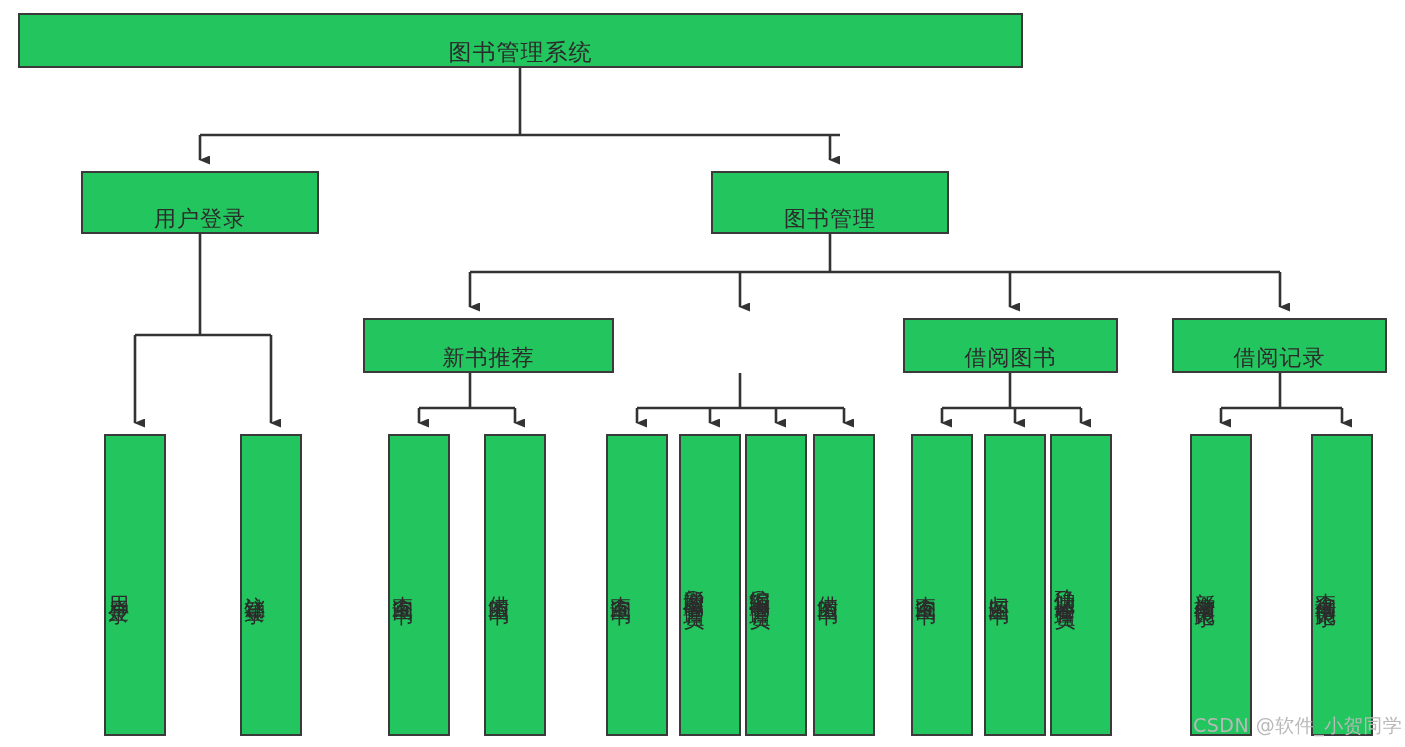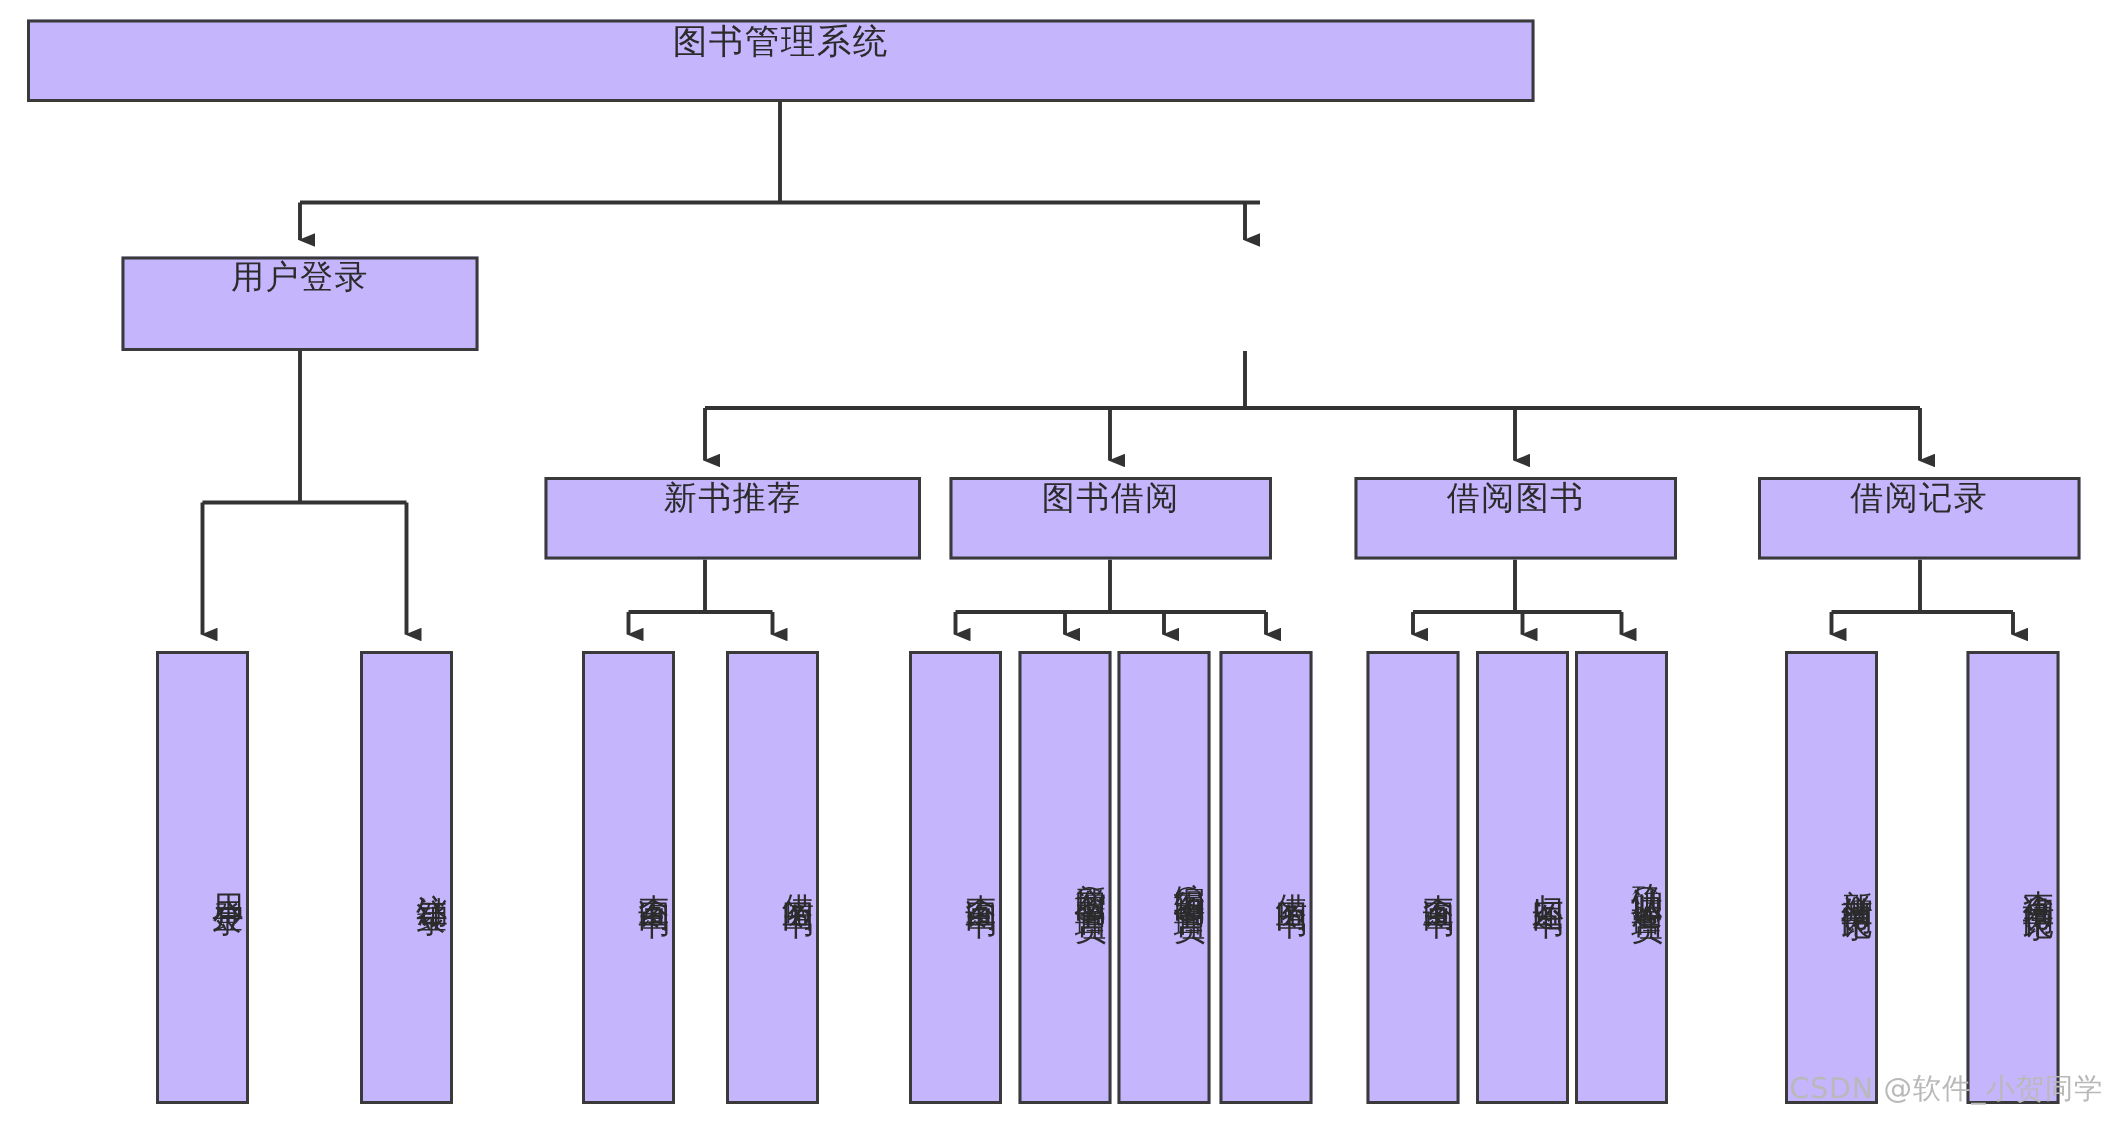--- a/index.html
+++ b/index.html
@@ -21,24 +21,24 @@
     position: absolute;
     left: 0;
     top: 0;
     width: 1405px;
     height: 747px;
     pointer-events: none;
   }
   .node {
     position: absolute;
     box-sizing: border-box;
-    background: #c4b5fd;
+    background: #22c55e;
     border: 2.5px solid #3a3a3a;
     display: flex;
-    align-items: flex-start;
+    align-items: flex-end;
     justify-content: center;
     color: #2b2b2b;
     line-height: 1.18;
   }
   .node.horiz {
     font-size: 22px;
     letter-spacing: 1px;
   }
   .node.vert {
     writing-mode: vertical-rl;
@@ -118,26 +118,26 @@
     </g>
   </svg>
 
   <div class="node horiz root" style="left:18px;top:13px;width:1005px;height:55px;">
     <span class="lbl">图书管理系统</span>
   </div>
 
   <div class="node horiz" style="left:81px;top:171px;width:238px;height:63px;">
     <span class="lbl">用户登录</span>
   </div>
+  <div class="node horiz" style="left:711px;top:171px;width:238px;height:63px;">
+    <span class="lbl">图书管理</span>
+  </div>
 
   <div class="node horiz" style="left:363px;top:318px;width:251px;height:55px;">
     <span class="lbl">新书推荐</span>
-  </div>
-  <div class="node horiz" style="left:633px;top:318px;width:215px;height:55px;">
-    <span class="lbl">图书借阅</span>
   </div>
   <div class="node horiz" style="left:903px;top:318px;width:215px;height:55px;">
     <span class="lbl">借阅图书</span>
   </div>
   <div class="node horiz" style="left:1172px;top:318px;width:215px;height:55px;">
     <span class="lbl">借阅记录</span>
   </div>
 
   <div class="node vert" style="left:104px;top:434px;width:62px;height:302px;">
     <span class="lbl">用户登录</span>

